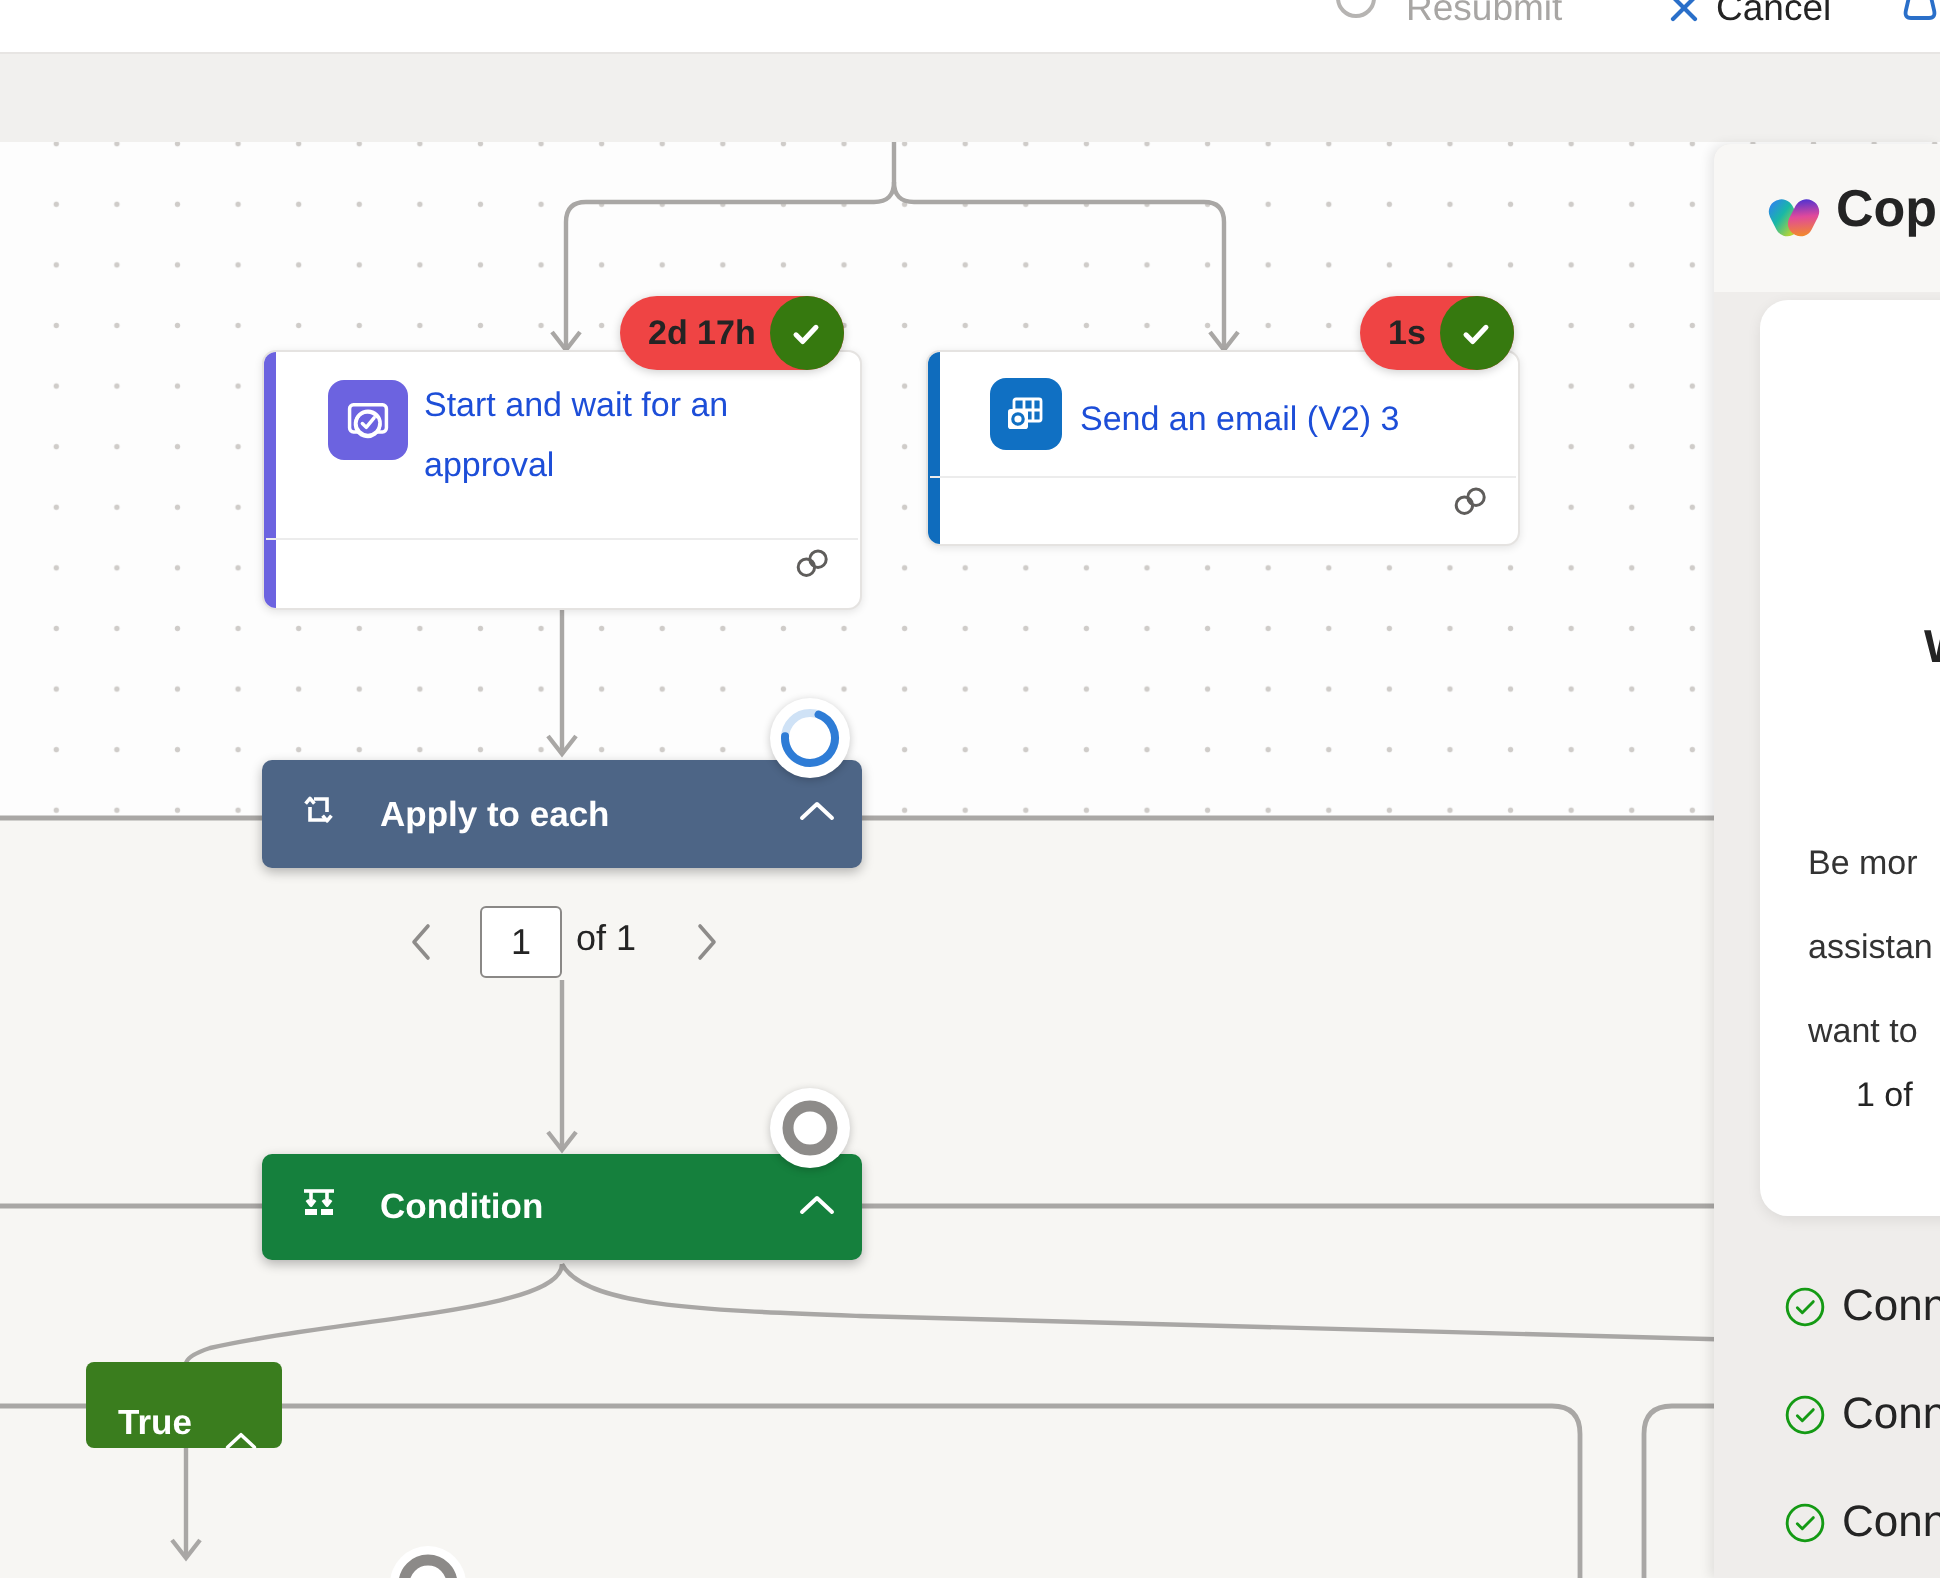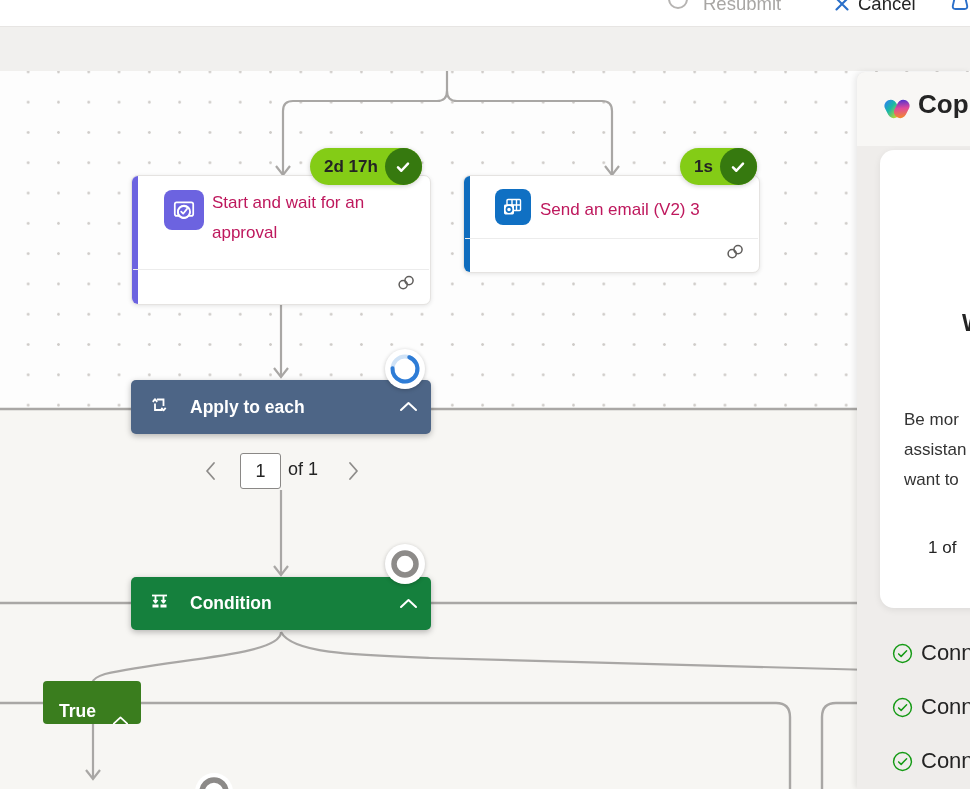--- a/index.html
+++ b/index.html
@@ -18,27 +18,27 @@
     background-image:radial-gradient(circle, #cfccc9 1.1px, transparent 1.6px);
     background-size:30.3px 30.3px; background-position:13px 16px; }
   .scope-fill { position:absolute; left:0; top:409px; width:857px; height:380px; background:#f7f6f3; z-index:2; }
   svg.connectors { position:absolute; left:0; top:71px; width:970px; height:718px; z-index:3; pointer-events:none; }
 
   
   .card { position:absolute; background:#ffffff; border:1px solid #e5e3e1; border-radius:7px;
     box-shadow:0 1px 4px rgba(0,0,0,.10); z-index:10; }
   .card .stripe { position:absolute; left:0; top:0; bottom:0; width:6px; border-radius:6px 0 0 6px; }
   .card .app-icon { position:absolute; border-radius:8px; display:flex; align-items:center; justify-content:center; }
-  .card .title { position:absolute; font-size:17px; line-height:30px; color:#be185d; }
+  .card .title { position:absolute; font-size:17px; line-height:30px; color:#1d4ed8; }
   .card .divider { position:absolute; left:1px; right:1px; height:0; border-top:1px solid #ececec; }
   .card .link { position:absolute; right:14px; }
 
   
   .run-badge { position:absolute; height:37px; display:flex; align-items:center; gap:7px; padding-left:14px;
-    background:#84cc16; border-radius:19px; box-shadow:0 1px 5px rgba(0,0,0,.20); z-index:12; }
+    background:#ef4444; border-radius:19px; box-shadow:0 1px 5px rgba(0,0,0,.20); z-index:12; }
   .run-badge .dur { font-size:17px; font-weight:700; white-space:nowrap; }
   .ok-circle { width:37px; height:37px; border-radius:50%; background:#36790f; display:flex; align-items:center; justify-content:center; }
 
   
   .node { position:absolute; width:300px; border-radius:5px; display:flex; align-items:center;
     box-shadow:0 2px 6px rgba(0,0,0,.28); z-index:10; color:#fff; }
   .node .n-icon { position:absolute; left:17px; }
   .node .n-label { position:absolute; left:59px; font-size:17.5px; font-weight:700; }
   .node .n-chevron { position:absolute; right:13px; top:50%; transform:translateY(-50%); cursor:pointer; }
 
@@ -58,21 +58,21 @@
 
   
   .copilot { position:absolute; left:857px; top:72px; width:113px; height:717px; background:#efedeb;
     border-top-left-radius:8px; box-shadow:-2px 0 6px rgba(0,0,0,.09); z-index:40; overflow:hidden; }
   .cp-header { position:absolute; left:0; top:0; width:113px; height:74px; background:#f8f7f5; border-top-left-radius:8px; }
   .cp-title { position:absolute; left:61px; top:17px; font-size:26px; font-weight:700; white-space:nowrap; }
   .cp-card { position:absolute; left:23px; top:78px; width:190px; height:458px; background:#fff; border-radius:14px;
     box-shadow:0 2px 7px rgba(0,0,0,.08); }
   .cp-heading { position:absolute; left:48px; top:160px; font-size:23px; font-weight:700; white-space:nowrap;margin-left:34px; }
   .cp-body { position:absolute; left:24px; top:255px; font-size:17px; line-height:30px; color:#333; }
-  .cp-body div { white-space:nowrap; }
+  .cp-body div { white-space:nowrap;margin-top:12px; }
   .cp-pg { position:absolute; left:48px; top:388px; font-size:17px; white-space:nowrap; }
   .cp-item { position:absolute; left:34px; display:flex; align-items:center; gap:7px; }
   .cp-item .txt { font-size:22px; white-space:nowrap; }
 </style>
 </head>
 <body>
 
 <div id="app">
 
   <div class="canvas"></div>

